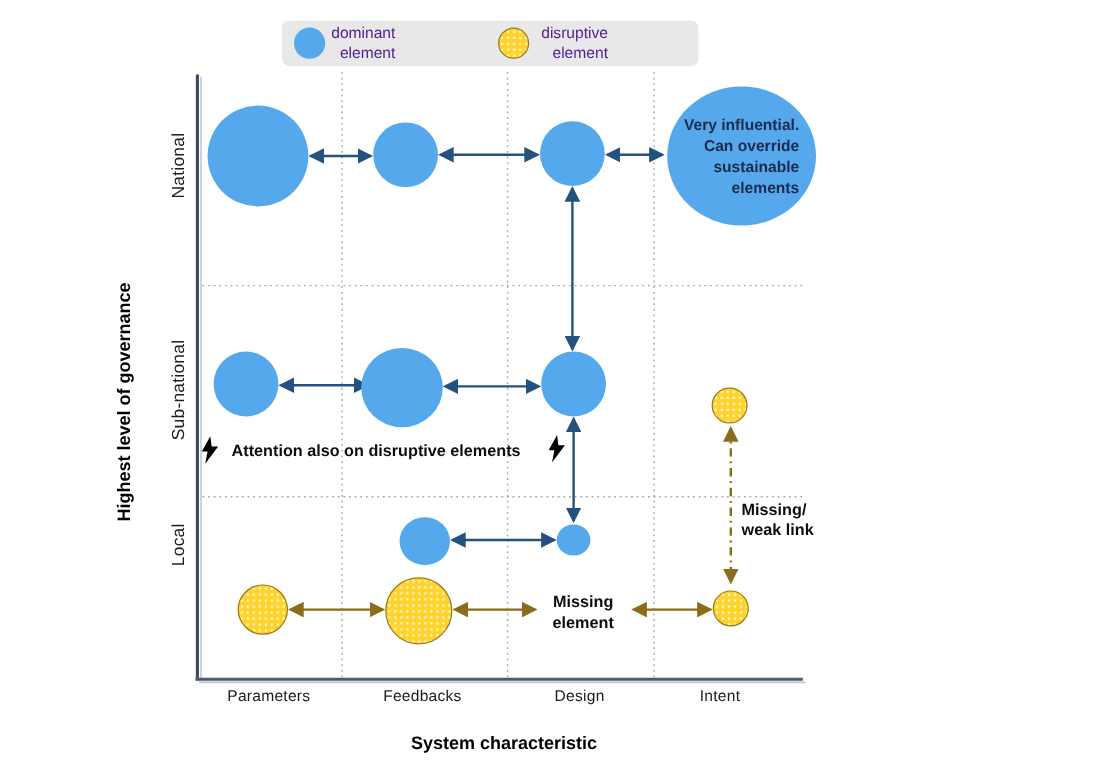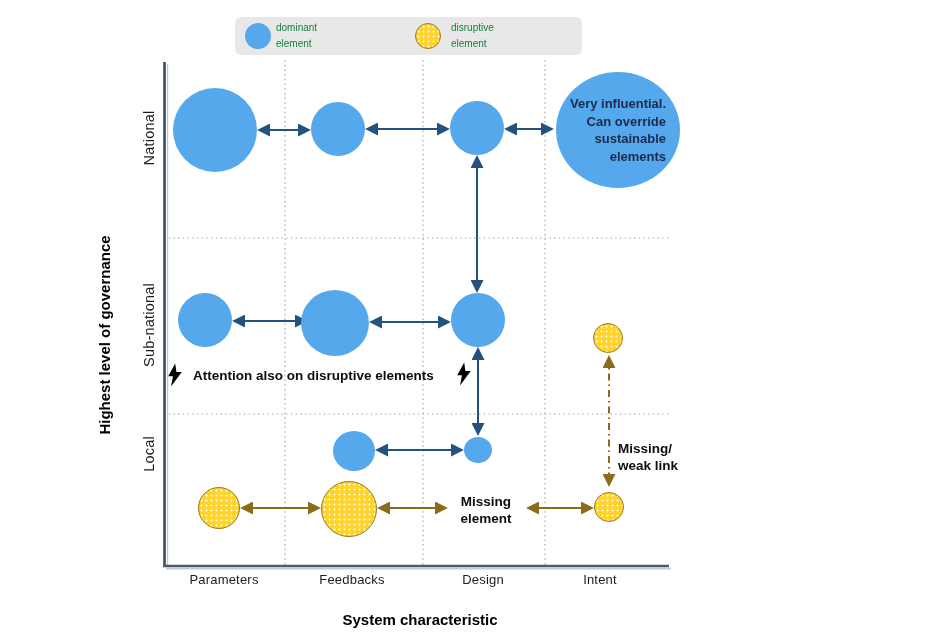--- a/index.html
+++ b/index.html
@@ -37,21 +37,21 @@
     background:#e8e8e8;border-radius:6px;
   }
   .legend .swatch{position:absolute;width:26px;height:26px;border-radius:50%;box-sizing:border-box;}
   .legend .swatch.blue{left:10px;top:6px;background:#55a8ec;}
   .legend .swatch.yellow{
     left:180px;top:6px;background-color:#ffd32c;border:1.6px solid #9a7b12;
     background-image:radial-gradient(circle,rgba(255,255,255,.8) .8px,rgba(255,255,255,0) 1.4px);
     background-size:5px 5px;
   }
   .legend .ltext{
-    position:absolute;top:3px;font-size:10px;line-height:16px;color:#15803d;white-space:pre-line;
+    position:absolute;top:3px;font-size:13px;line-height:16px;color:#4c1d95;white-space:pre-line;text-align:right;
   }
   #ltext-0{left:41px;} #ltext-1{left:216px;}
 
   
   .bubble{position:absolute;border-radius:50%;box-sizing:border-box;}
   .bubble.dominant{background:#55a8ec;}
   .bubble.alternative{
     background-color:#ffd32c;border:1.6px solid #9a7b12;
     background-image:radial-gradient(circle,rgba(255,255,255,.8) .8px,rgba(255,255,255,0) 1.4px);
     background-size:5px 5px;
@@ -59,21 +59,21 @@
   .bubble .blabel{
     position:absolute;inset:0;display:flex;align-items:center;justify-content:center;
     text-align:right;font-size:13px;font-weight:700;line-height:17.5px;
     color:#1b2a4d;white-space:pre-line;
   }
 
   
   .ann{position:absolute;font-size:13.5px;font-weight:700;line-height:17px;color:#0d0d0d;}
   #ann-attention{left:193px;top:367px;white-space:nowrap;}
   #ann-minimal{left:634px;top:306px;white-space:pre-line;}
-  #ann-missing-weak{left:618px;top:416px;white-space:pre-line;background:#fff;margin-top:24px;}
+  #ann-missing-weak{left:618px;top:416px;white-space:pre-line;background:#fff;}
   #ann-missing-element{left:486px;top:493px;transform:translateX(-50%);text-align:center;white-space:pre-line;}
 </style>
 </head>
 <body>
 
 <div class="canvas">
 
   <svg class="overlay">
     <defs>
       <marker id="ah-navy" viewBox="0 0 10 10" refX="8.5" refY="5" markerWidth="6.5" markerHeight="6.5" orient="auto-start-reverse">

